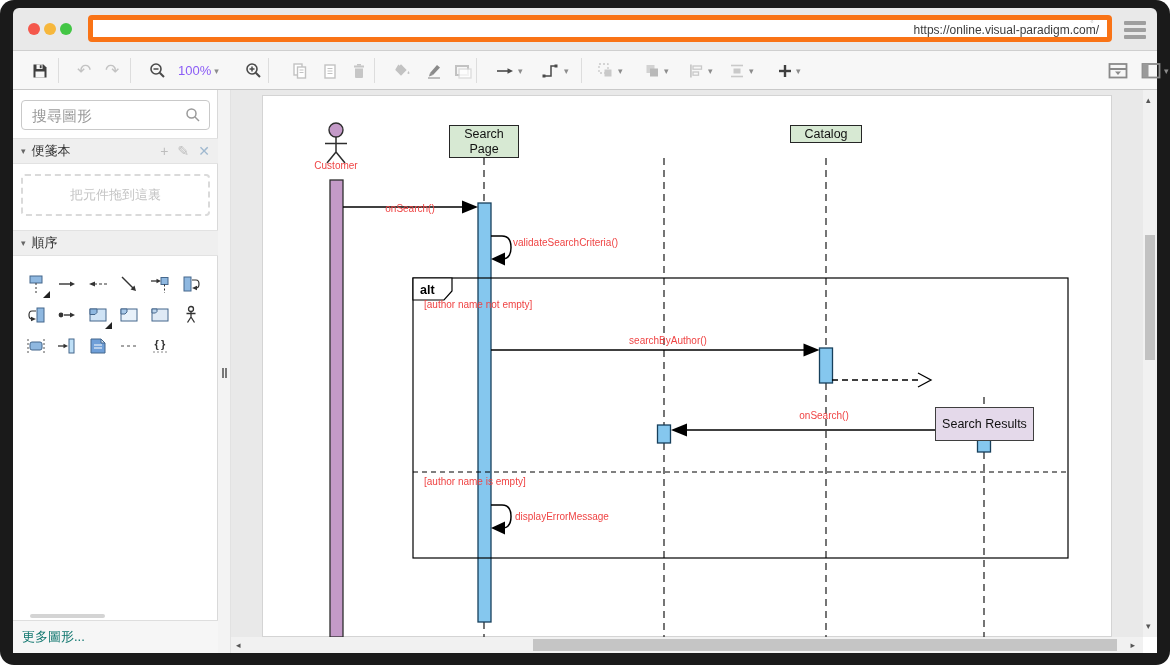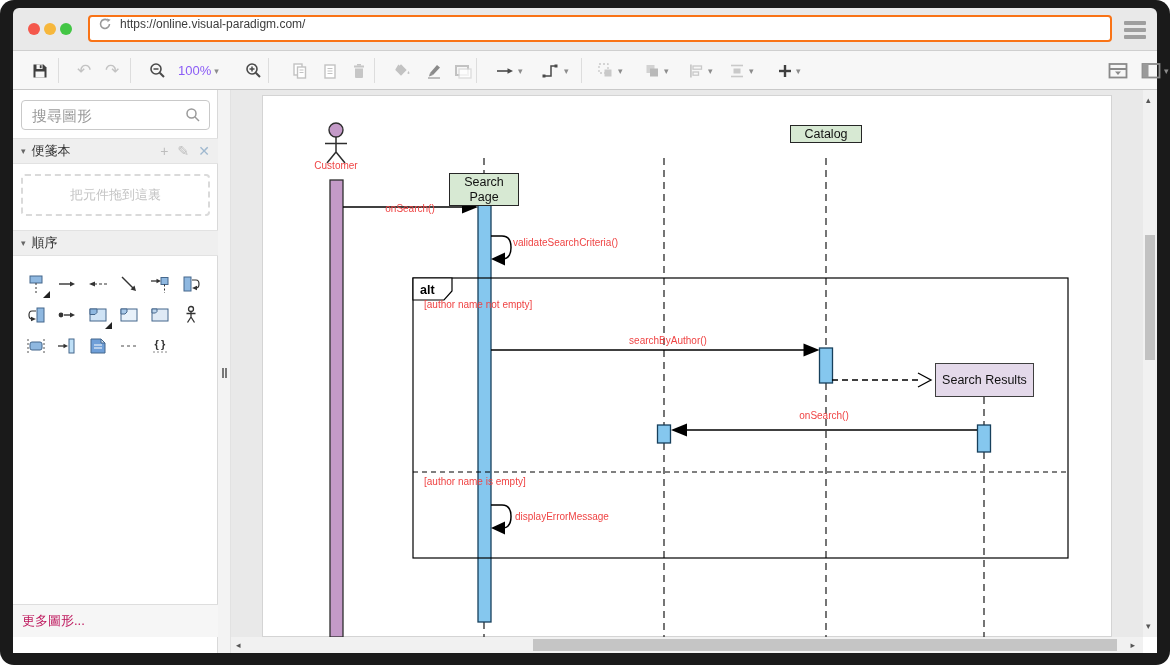--- a/index.html
+++ b/index.html
@@ -4,21 +4,21 @@
 <style>
   html,body{margin:0;padding:0;background:#fff;}
   *{box-sizing:border-box;}
   .window{position:relative;width:1170px;height:665px;background:#1a1a1a;border-radius:14px;overflow:hidden;
     font-family:"Liberation Sans","DejaVu Sans",sans-serif;}
   .abs{position:absolute;}
 
   
   .browser-bar{left:13px;top:8px;width:1144px;height:43px;background:#e9e9e9;border-bottom:1px solid #cfcfcf;border-radius:6px 6px 0 0;}
   .tl{width:12px;height:12px;border-radius:50%;top:15px;}
-  .url-bar{left:75px;top:7px;width:1024px;height:27px;background:#fff;border:2px solid #f97316;border-radius:4px;display:flex;align-items:flex-start;padding:0 8px;}
+  .url-bar{left:75px;top:7px;width:1024px;height:27px;background:#fff;border:5px solid #f97316;border-radius:4px;display:flex;align-items:flex-end;padding:0 8px;flex-direction:column;}
   .url-text{font-size:12px;color:#3c3c3c;margin-left:8px;white-space:nowrap;}
   .hamburger{left:1111px;top:13px;width:22px;}
   .hamburger div{height:4px;background:#9e9e9e;border-radius:1px;margin-bottom:3px;}
 
   
   .toolbar{left:13px;top:51px;width:1144px;height:39px;background:#f7f7f7;border-bottom:1px solid #c9c9c9;}
   .tb{position:absolute;top:7px;height:25px;display:flex;align-items:center;justify-content:center;}
   .tbsep{position:absolute;top:7px;height:25px;width:1px;background:#ddd;}
   .caret{font-size:9px;color:#8c8c8c;margin-left:3px;}
   .zoomlabel{font-size:13px;color:#8b5cf6;}
@@ -37,34 +37,34 @@
   .searchbox input::placeholder{color:#9a9a9a;}
   .panelhead{left:0;width:205px;height:26px;background:#efefef;border-top:1px solid #e2e2e2;border-bottom:1px solid #e2e2e2;display:flex;align-items:center;padding:0 8px;font-size:13px;color:#333;}
   .panelhead .tri{font-size:9px;color:#666;margin-right:6px;}
   .panelhead .spacer{flex:1;}
   .ph-ic{font-size:14px;color:#bdbdbd;margin-left:9px;}
   .dropzone{left:8px;top:84px;width:189px;height:42px;border:2px dashed #dadada;border-radius:4px;display:flex;align-items:center;justify-content:center;font-size:13px;color:#c4c4c4;}
   .palette{left:7px;top:178px;width:192px;display:grid;grid-template-columns:repeat(6,31px);grid-auto-rows:31px;justify-items:center;align-items:center;}
   .pal{position:relative;width:22px;height:22px;display:flex;align-items:center;justify-content:center;}
   .variant{position:absolute;right:-3px;bottom:-3px;width:0;height:0;border-left:7px solid transparent;border-bottom:7px solid #222;}
   .side-hthumb{left:17px;top:524px;width:75px;height:4px;background:#d4d4d4;border-radius:2px;}
-  .moreshapes{left:0;bottom:16px;width:205px;height:33px;background:#f6f6f6;border-top:1px solid #dedede;font-size:13px;color:#be185d;line-height:32px;padding-left:9px;}
+  .moreshapes{left:0;bottom:0;width:205px;height:33px;background:#f6f6f6;border-top:1px solid #dedede;font-size:13px;color:#0f766e;line-height:32px;padding-left:9px;}
 
   
   .vscroll{left:1143px;top:90px;width:14px;height:547px;background:#f1f1f1;}
   .vthumb{left:2px;top:145px;width:10px;height:125px;background:#c2c2c2;}
   .hscroll{left:231px;top:637px;width:912px;height:16px;background:#f1f1f1;}
   .hthumb{left:302px;top:2px;width:584px;height:12px;background:#c5c5c5;}
   .sb-arrow{font-size:9px;color:#555;line-height:1;}
   .corner{left:1143px;top:637px;width:14px;height:16px;background:#fff;}
 
   
   .dsvg{left:262px;top:95px;}
   .lifeline-head{border:1.4px solid #262626;background:#d7e9d3;display:flex;align-items:center;justify-content:center;text-align:center;font-size:12.5px;color:#111;line-height:1.15;}
-  .objbox{border:1.4px solid #3f3f3f;background:#e4d9ea;display:flex;align-items:center;justify-content:center;font-size:12.5px;color:#111;}
+  .objbox{border:1.4px solid #3f3f3f;background:#e4d9ea;display:flex;align-items:center;justify-content:center;font-size:12.5px;color:#111;margin-top:44px;}
   .dlabel{font-size:10px;color:#ef4444;white-space:nowrap;}
   .center{transform:translateX(-50%);}
 </style>
 </head>
 <body>
 
 <div class="window">
 
   <div class="abs browser-bar">
     <div class="abs tl" style="left:15px;background:#f4584c"></div>
@@ -437,21 +437,21 @@
       <line x1="977" y1="430" x2="685" y2="430" stroke="#000" stroke-width="1.6"></line>
       <polygon points="671,430 687,423.5 687,436.5" fill="#000"></polygon>
     </g>
     <g>
       <path d="M491 505 h11 q9 0 9 11.5 q0 11.5 -9 11.5 h-5" fill="none" stroke="#000" stroke-width="1.5"></path>
       <polygon points="491,528 505,521.5 505,534.5" fill="#000"></polygon>
     </g>
   </svg>
 
   <div class="abs dlabel center" style="left:336px;top:160px;">Customer</div>
-  <div class="abs lifeline-head" style="left:449px;top:125px;width:70px;height:33px;margin-top:48px;">Search Page</div>
+  <div class="abs lifeline-head" style="left:449px;top:125px;width:70px;height:33px;">Search Page</div>
   <div class="abs lifeline-head" style="left:790px;top:125px;width:72px;height:18px;">Catalog</div>
   <div class="abs objbox" style="left:935px;top:363px;width:99px;height:34px;">Search Results</div>
 
   <div class="abs dlabel center" style="left:410px;top:203px;">onSearch()</div>
   <div class="abs dlabel" style="left:513px;top:237px;">validateSearchCriteria()</div>
   <div class="abs dlabel" style="left:424px;top:299px;">[author name not empty]</div>
   <div class="abs dlabel center" style="left:668px;top:335px;">searchByAuthor()</div>
   <div class="abs dlabel center" style="left:824px;top:410px;">onSearch()</div>
   <div class="abs dlabel" style="left:424px;top:476px;">[author name is empty]</div>
   <div class="abs dlabel" style="left:515px;top:511px;">displayErrorMessage</div>

